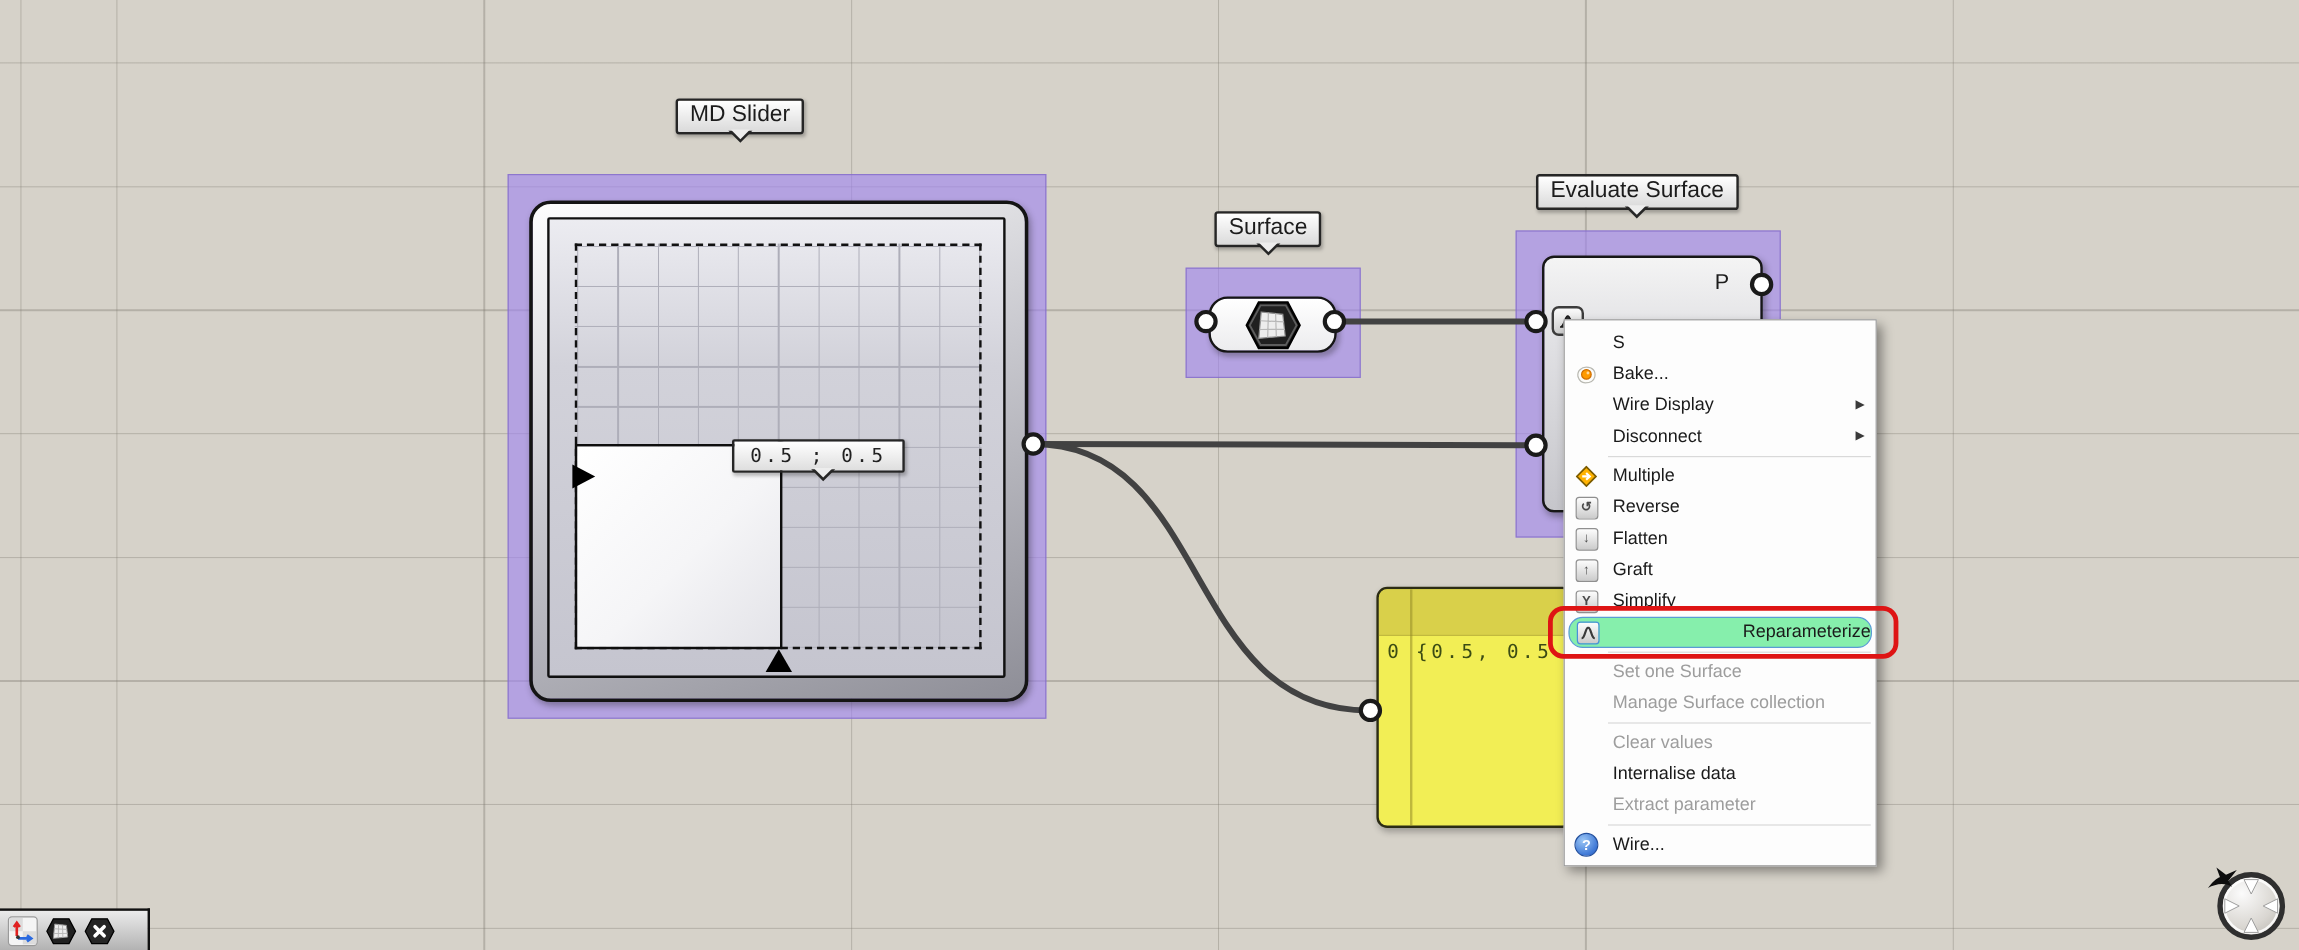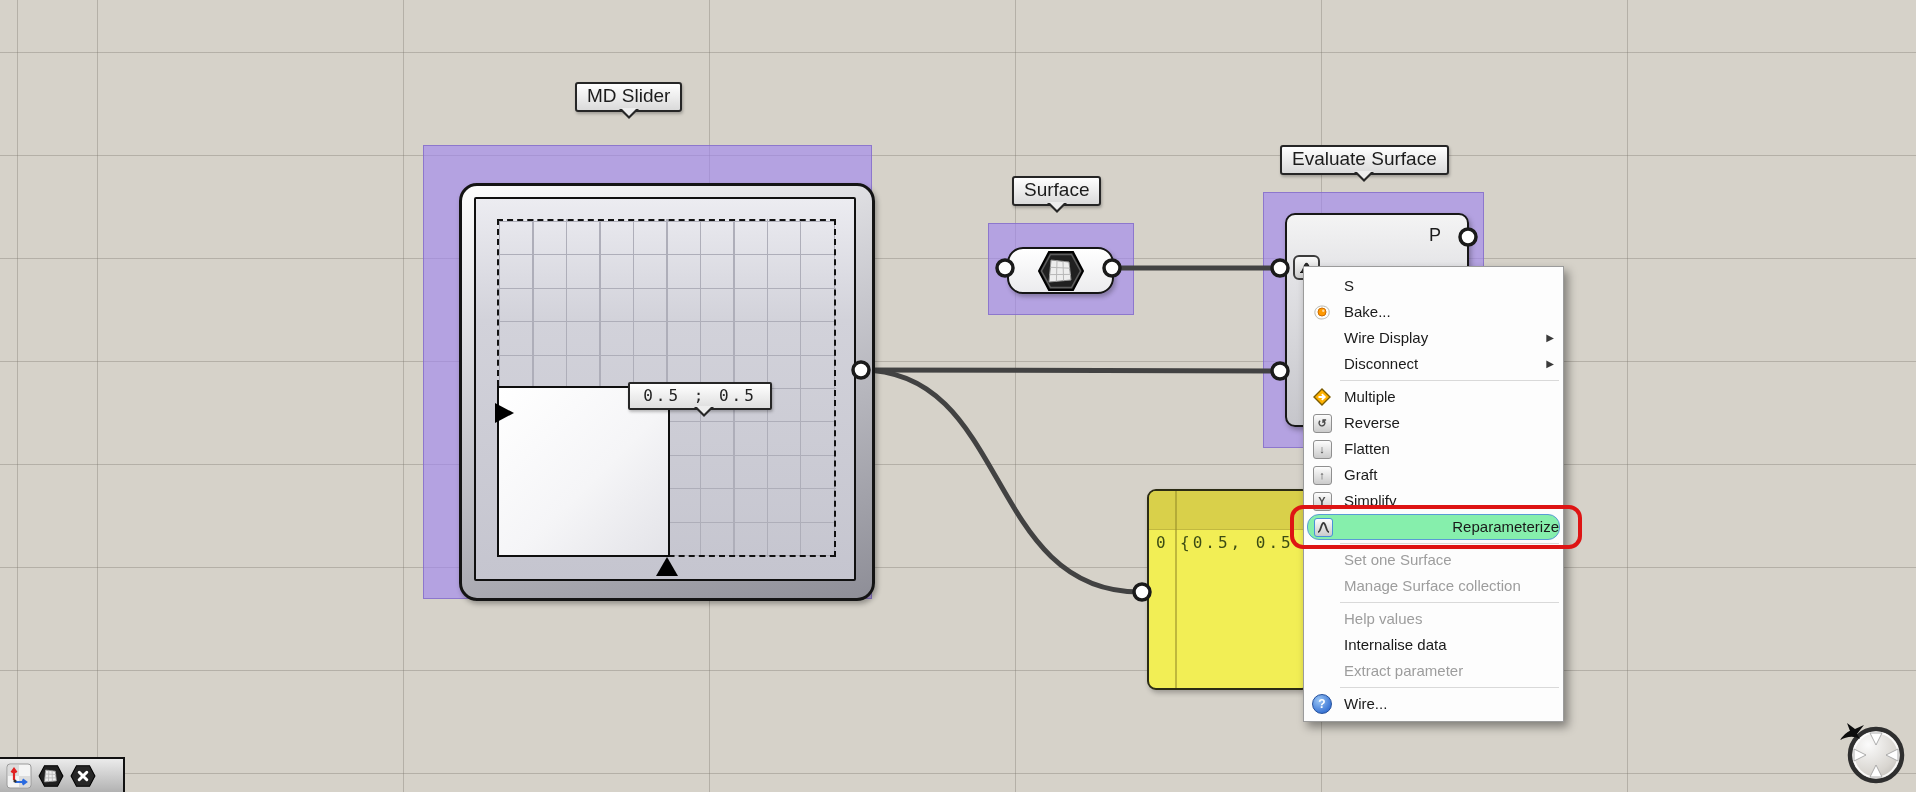--- a/index.html
+++ b/index.html
@@ -20,23 +20,23 @@
     border:2px solid #262626;border-radius:3px;padding:1px 10px 3px 10px;
     font-size:19px;color:#1c1c1c;white-space:nowrap;box-shadow:1px 2px 3px rgba(0,0,0,.25);}
   .pt-dark{position:absolute;bottom:-19px;width:0;height:0;
     border:10px solid transparent;border-top-color:#262626;}
   .pt-light{position:absolute;bottom:-14px;width:0;height:0;
     border:8px solid transparent;border-top-color:#ededed;}
   
   svg.layer{position:absolute;left:0;top:0;z-index:2;pointer-events:none;}
   svg.layer.ports{z-index:5;}
   
-  .md-body{position:absolute;left:36px;top:22px;width:410px;height:412px;border:3px solid #141414;
+  .md-body{position:absolute;left:18px;top:22px;width:410px;height:412px;border:3px solid #141414;
     border-radius:18px;background:linear-gradient(160deg,#fdfdfd 0%,#c9c9cf 45%,#8e8e97 100%);
-    box-shadow:2px 3px 5px rgba(30,30,30,.35);z-index:2;margin-top:16px;}
+    box-shadow:2px 3px 5px rgba(30,30,30,.35);z-index:2;}
   .md-inner{position:absolute;left:12px;top:11px;width:378px;height:380px;border:2px solid #101010;border-radius:2px;
     background:linear-gradient(180deg,#ececf1 0%,#e4e4ea 10%,#d2d2da 32%,#c5c5cf 100%);}
   .md-dashed{position:absolute;left:21px;top:20px;width:335px;height:334px;border:2px dashed #111;
     background-image:
       repeating-linear-gradient(to right,#aeaeb9 0 1px,transparent 1px 33.5px),
       repeating-linear-gradient(to bottom,#aeaeb9 0 1px,transparent 1px 33.4px);}
   .md-quad{position:absolute;left:21px;top:187px;width:169px;height:167px;border:2px solid #0e0e0e;
     background:linear-gradient(135deg,#ffffff 0%,#f5f5f7 55%,#e3e3e8 100%);}
   .md-tri-left{position:absolute;left:19px;top:204px;width:0;height:0;
     border-top:10px solid transparent;border-bottom:10px solid transparent;border-left:19px solid #000;}
@@ -121,21 +121,21 @@
       <div class="md-tri-bottom"></div>
       <div class="md-cross"></div>
       <div class="md-tip">
         <span>0.5 ; 0.5</span>
         <div class="pt-dark" style="left:64px;bottom:-19px;"></div>
         <div class="pt-light" style="left:66px;bottom:-14px;"></div>
       </div>
     </div>
   </div>
 </div>
-<div class="callout" style="left:575px;top:82px;">
+<div class="callout" style="left:563px;top:82px;">
   <span>MD Slider</span>
   <div class="pt-dark" style="left:50%;margin-left:-10px;"></div>
   <div class="pt-light" style="left:50%;margin-left:-8px;"></div>
 </div>
 
 <div class="abs" style="left:988px;top:223px;width:144px;height:90px;z-index:3;">
   <div class="capsule">
     <svg width="48" height="42" viewBox="0 0 48 42">
       <polygon points="12,2 36,2 46,21 36,40 12,40 2,21" fill="#202020" stroke="#000" stroke-width="2"></polygon>
       <polygon points="13.5,4.5 34.5,4.5 43.5,21 34.5,37.5 13.5,37.5 4.5,21" fill="none" stroke="#5d5d5d" stroke-width="1.5"></polygon>
@@ -254,21 +254,21 @@
   </div>
   <div class="menu-sep"></div>
   <div class="menu-item disabled">
     <span>Set one Surface</span>
   </div>
   <div class="menu-item disabled">
     <span>Manage Surface collection</span>
   </div>
   <div class="menu-sep"></div>
   <div class="menu-item disabled">
-    <span>Help values</span>
+    <span>Clear values</span>
   </div>
   <div class="menu-item">
     <span>Internalise data</span>
   </div>
   <div class="menu-item disabled">
     <span>Extract parameter</span>
   </div>
   <div class="menu-sep"></div>
   <div class="menu-item">
     <span class="mi-icon">

